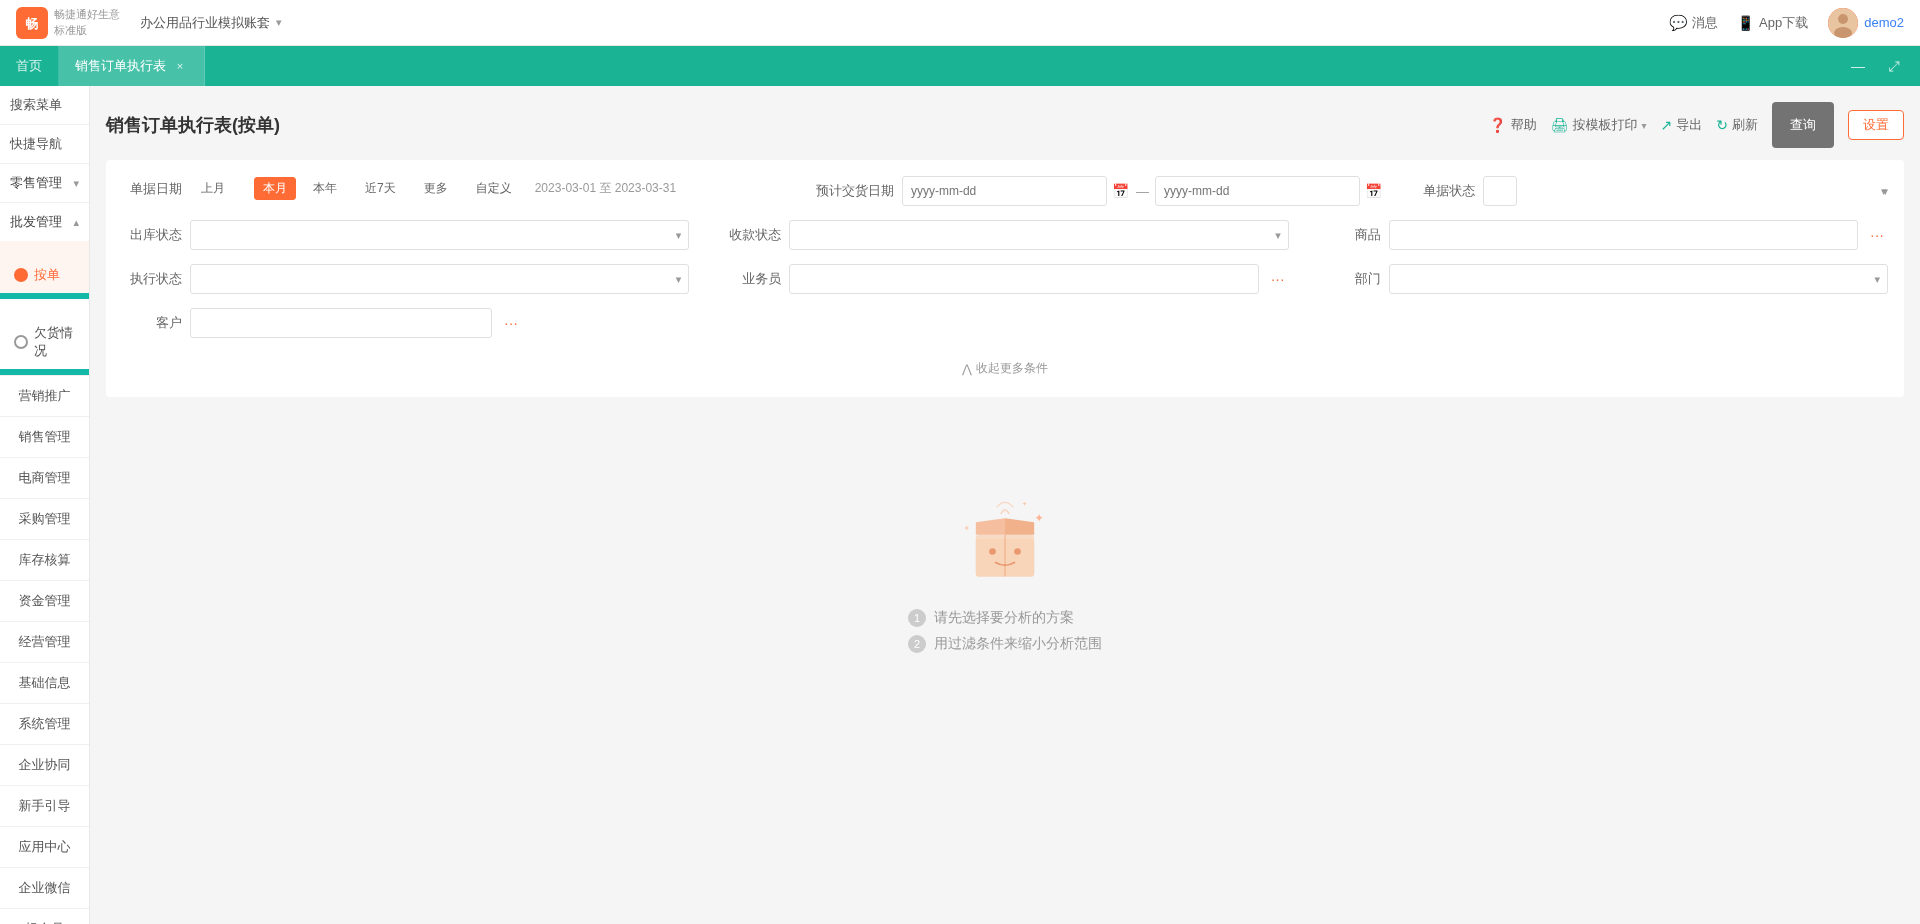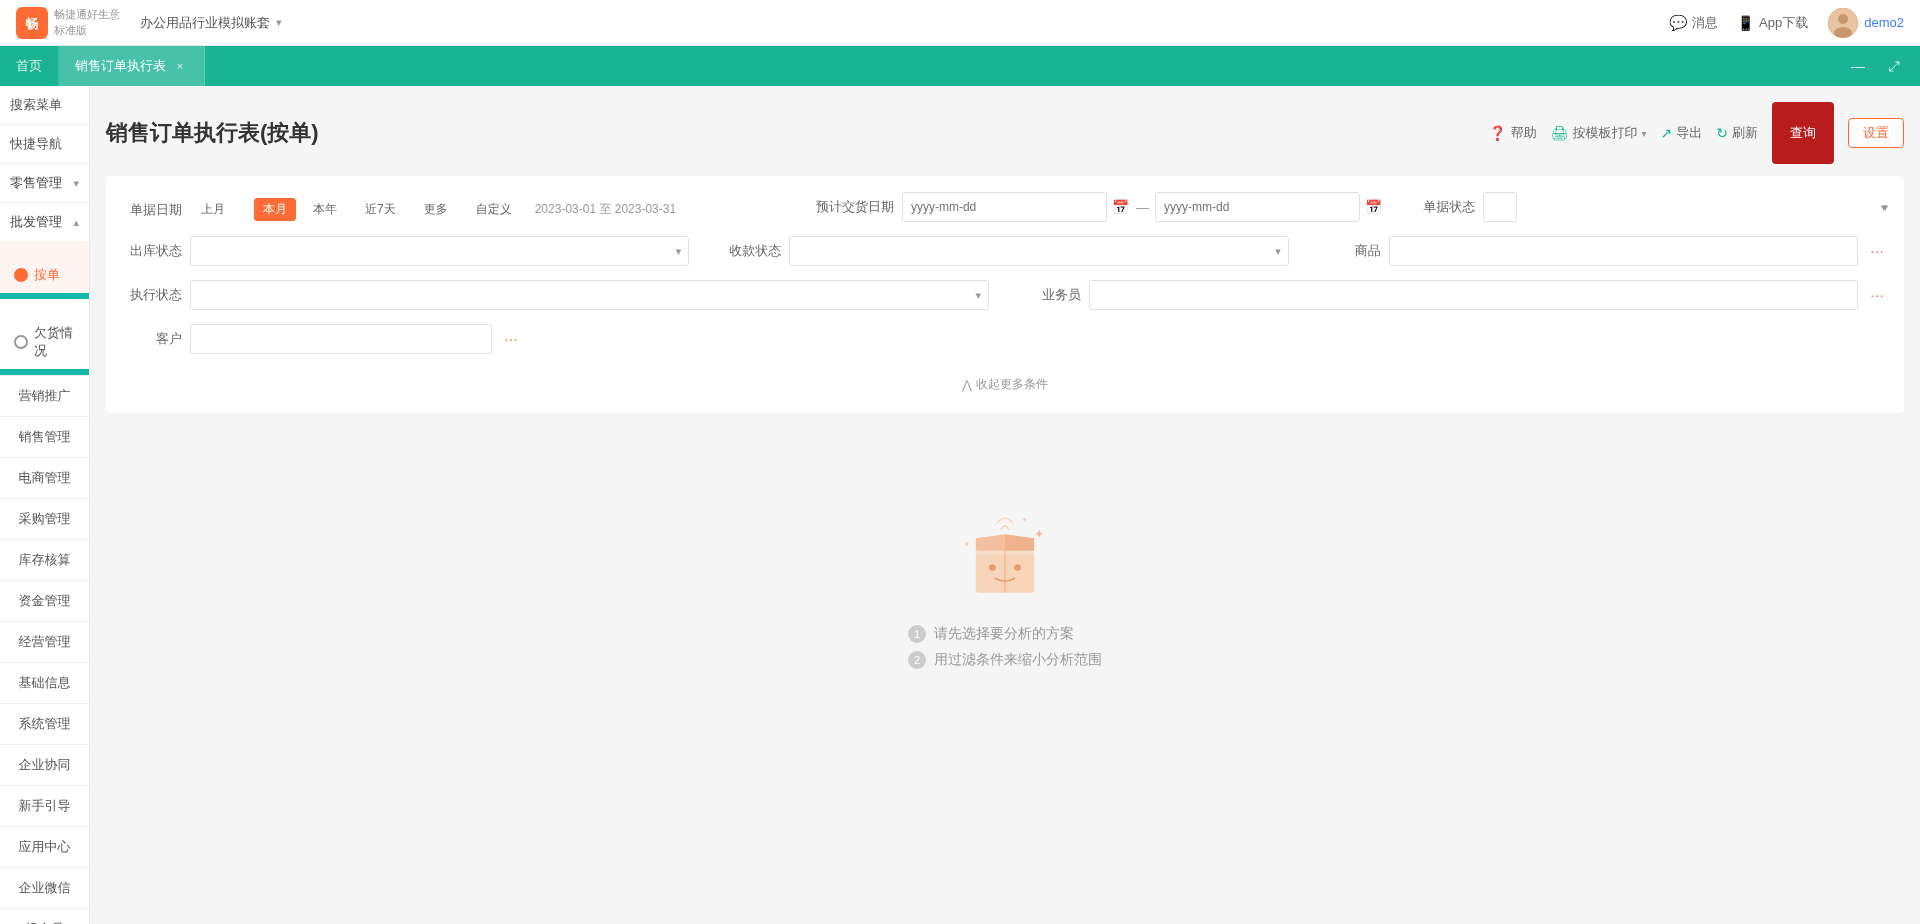--- a/index.html
+++ b/index.html
@@ -176,58 +176,58 @@
     }
 
     
     .page-header {
       display: flex;
       align-items: center;
       justify-content: space-between;
       margin-bottom: 12px;
     }
     .page-title {
-      font-size: 22px;
+      font-size: 18px;
       font-weight: 600;
       color: #333;
     }
     .page-actions {
       display: flex;
       align-items: center;
       gap: 14px;
     }
     .page-action-btn {
       display: flex;
       align-items: center;
       gap: 4px;
       color: #666;
       font-size: 13px;
       cursor: pointer;
     }
     .page-action-btn.primary {
-      background: #b91c1c;
+      background: #737373;
       color: white;
-      padding: 22px 18px;
+      padding: 14px 18px;
       border-radius: 4px;
       border: none;
       cursor: pointer;
       font-size: 13px;
     }
     .page-action-btn.secondary {
       background: #fff;
       color: #ff6b35;
       padding: 5px 14px;
       border-radius: 4px;
       border: 1px solid #ff6b35;
       cursor: pointer;
       font-size: 13px;
     }
     .filter-row {
       display: flex;
-      align-items: flex-end;
+      align-items: flex-start;
       gap: 32px;
       margin-bottom: 14px;
     }
     .filter-row:last-child { margin-bottom: 0; }
     .filter-label {
       color: #666;
       font-size: 13px;
       white-space: nowrap;
       min-width: 60px;
       text-align: right;
@@ -650,20 +650,28 @@
               <select class="filter-select" style="width:100%;">
                 <option value=""></option>
               </select>
             </div>
           </div>
           <div style="display:flex;align-items:center;gap:8px;flex:1;">
             <span class="filter-label">业务员</span>
             <input class="filter-input" style="flex: 1 1 0%;">
             <span class="filter-ellipsis">···</span>
           </div>
+          <div style="display:flex;align-items:center;gap:8px;flex:1;">
+            <span class="filter-label">部门</span>
+            <div class="select-wrapper" style="flex:1;">
+              <select class="filter-select" style="width:100%;">
+                <option value=""></option>
+              </select>
+            </div>
+          </div>
         </div>
 
         <div class="filter-row" style="max-width:400px;">
           <div style="display:flex;align-items:center;gap:8px;flex:1;">
             <span class="filter-label">客户</span>
             <input class="filter-input" style="flex: 1 1 0%;">
             <span class="filter-ellipsis">···</span>
           </div>
         </div>
 

